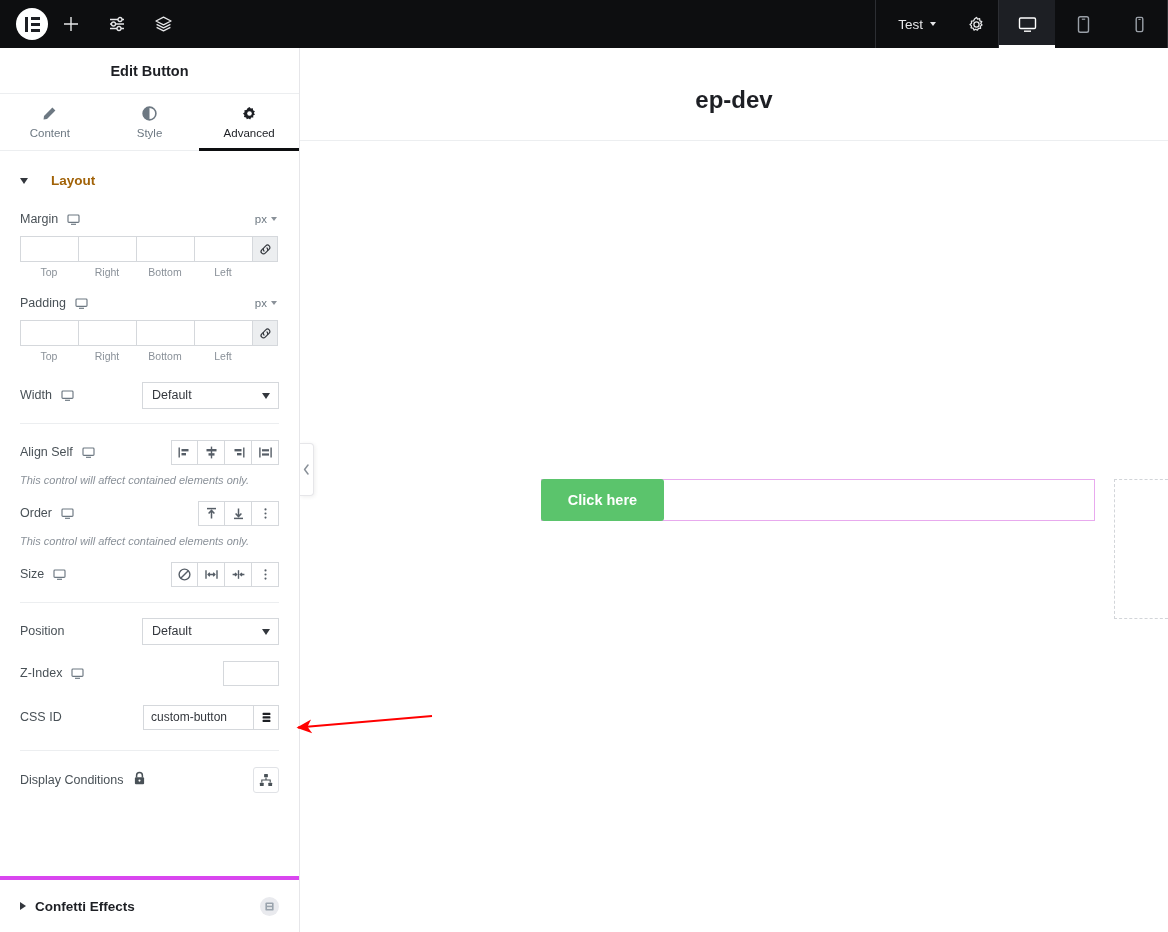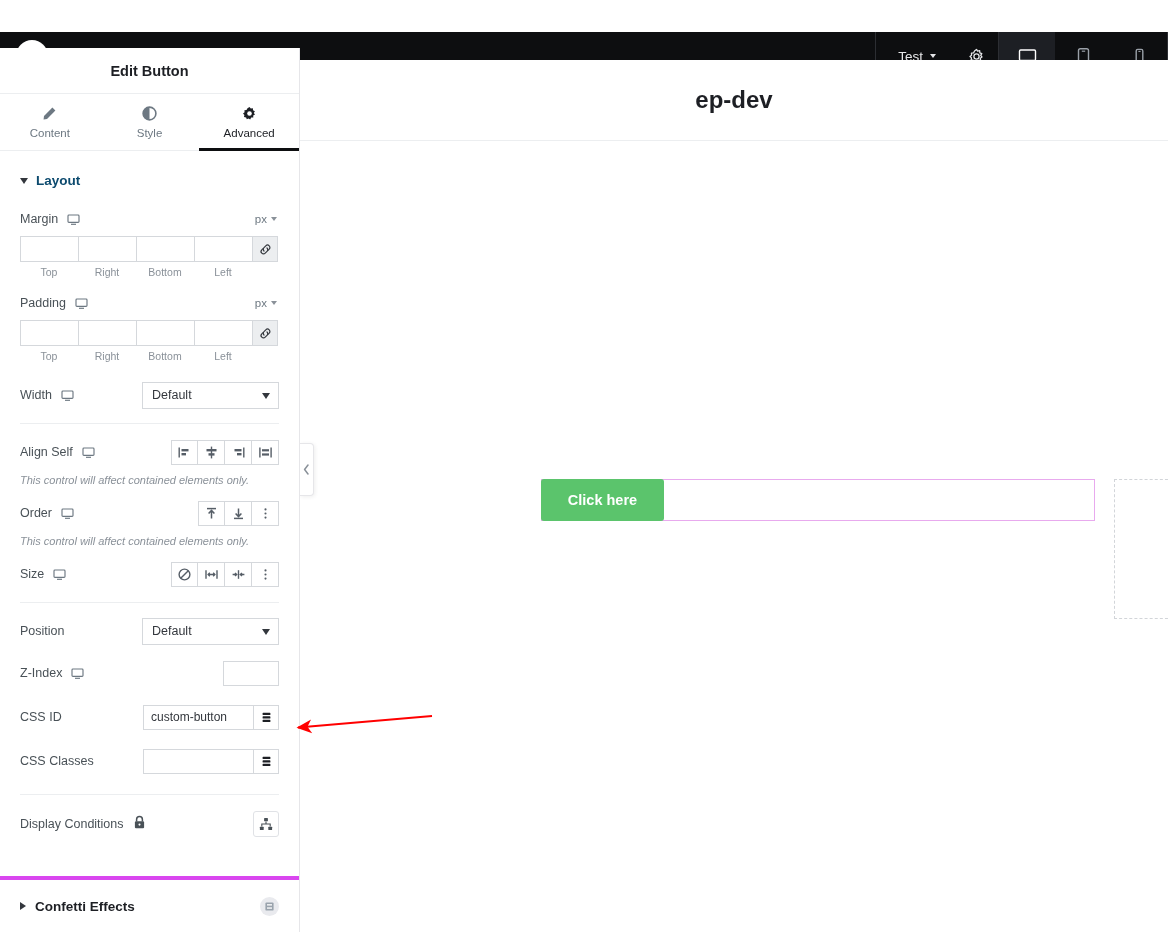--- a/index.html
+++ b/index.html
@@ -6,21 +6,21 @@
   html, body {
     width: 1168px; height: 932px;
     font-family: "Liberation Sans", sans-serif;
     background: #ffffff; overflow: hidden;
   }
   body { position: relative; }
 
   
   .topbar {
     position: absolute; left: 0; top: 0; width: 1168px; height: 48px;
-    background: #0d0e10; display: flex; align-items: center; margin-top: 32px;
+    background: #0d0e10; display: flex; align-items: center;
   }
   .topbar-left { display: flex; align-items: center; height: 48px; }
   .logo-badge {
     width: 32px; height: 32px; border-radius: 50%;
     background: #ffffff; margin-left: 16px;
     display: flex; align-items: center; justify-content: center;
   }
   .logo-badge svg { display: block; }
   .tb-icon {
     width: 46px; height: 48px; display: flex; align-items: center;
@@ -76,23 +76,23 @@
   .ptab.active { color: #1d1f24; }
   .ptab.active::after {
     content: ""; position: absolute; left: 0; right: 0; bottom: -1px;
     height: 3px; background: #0d0e10;
   }
   .ptab svg { display: block; }
 
   .panel-body { flex: 1; overflow: hidden; position: relative; }
 
   .section-title {
-    display: flex; align-items: center; gap: 8px;
+    display: flex; align-items: center; gap: 23px;
     padding: 22px 20px 16px 20px; font-size: 13.5px;
-    font-weight: bold; color: #0c4a6e; cursor: pointer;
+    font-weight: bold; color: #a16207; cursor: pointer;
   }
   .caret-d { width: 0; height: 0; border-left: 4.5px solid transparent;
     border-right: 4.5px solid transparent; border-top: 6px solid #33373d; }
   .caret-r { width: 0; height: 0; border-top: 4.5px solid transparent;
     border-bottom: 4.5px solid transparent; border-left: 6px solid #33373d; }
 
   .row {
     display: flex; align-items: center; padding: 0 20px;
     min-height: 30px; margin-bottom: 6px;
   }
@@ -587,33 +587,20 @@
         <span class="tag-btn">
           <svg width="13" height="13" viewBox="0 0 13 13">
             <rect x="2.6" y="1.8" width="7.8" height="2.3" rx="0.6" fill="#1d1f24"></rect>
             <rect x="2.6" y="5.3" width="7.8" height="2.3" rx="0.6" fill="#1d1f24"></rect>
             <rect x="2.6" y="8.8" width="7.8" height="2.3" rx="0.6" fill="#1d1f24"></rect>
           </svg>
         </span>
       </span>
     </div>
 
-    <div class="row" style="margin-top:14px">
-      <span class="row-label">CSS Classes</span>
-      <span class="txt-wrap">
-        <input type="text" style="">
-        <span class="tag-btn">
-          <svg width="13" height="13" viewBox="0 0 13 13">
-            <rect x="2.6" y="1.8" width="7.8" height="2.3" rx="0.6" fill="#1d1f24"></rect>
-            <rect x="2.6" y="5.3" width="7.8" height="2.3" rx="0.6" fill="#1d1f24"></rect>
-            <rect x="2.6" y="8.8" width="7.8" height="2.3" rx="0.6" fill="#1d1f24"></rect>
-          </svg>
-        </span>
-      </span>
-    </div>
 
     <div class="divider" style="margin-top:18px"></div>
 
     <div class="row" style="margin-top:14px">
       <span class="row-label">
         <span>Display Conditions</span>
         <span>
           <svg width="13" height="15" viewBox="0 0 13 15">
             <path d="M3.6 6.4 V4.4 A2.9 2.9 0 0 1 9.4 4.4 V6.4" fill="none" stroke="#495157" stroke-width="1.5"></path>
             <rect x="1.9" y="6.3" width="9.2" height="7" rx="1.1" fill="#495157"></rect>

